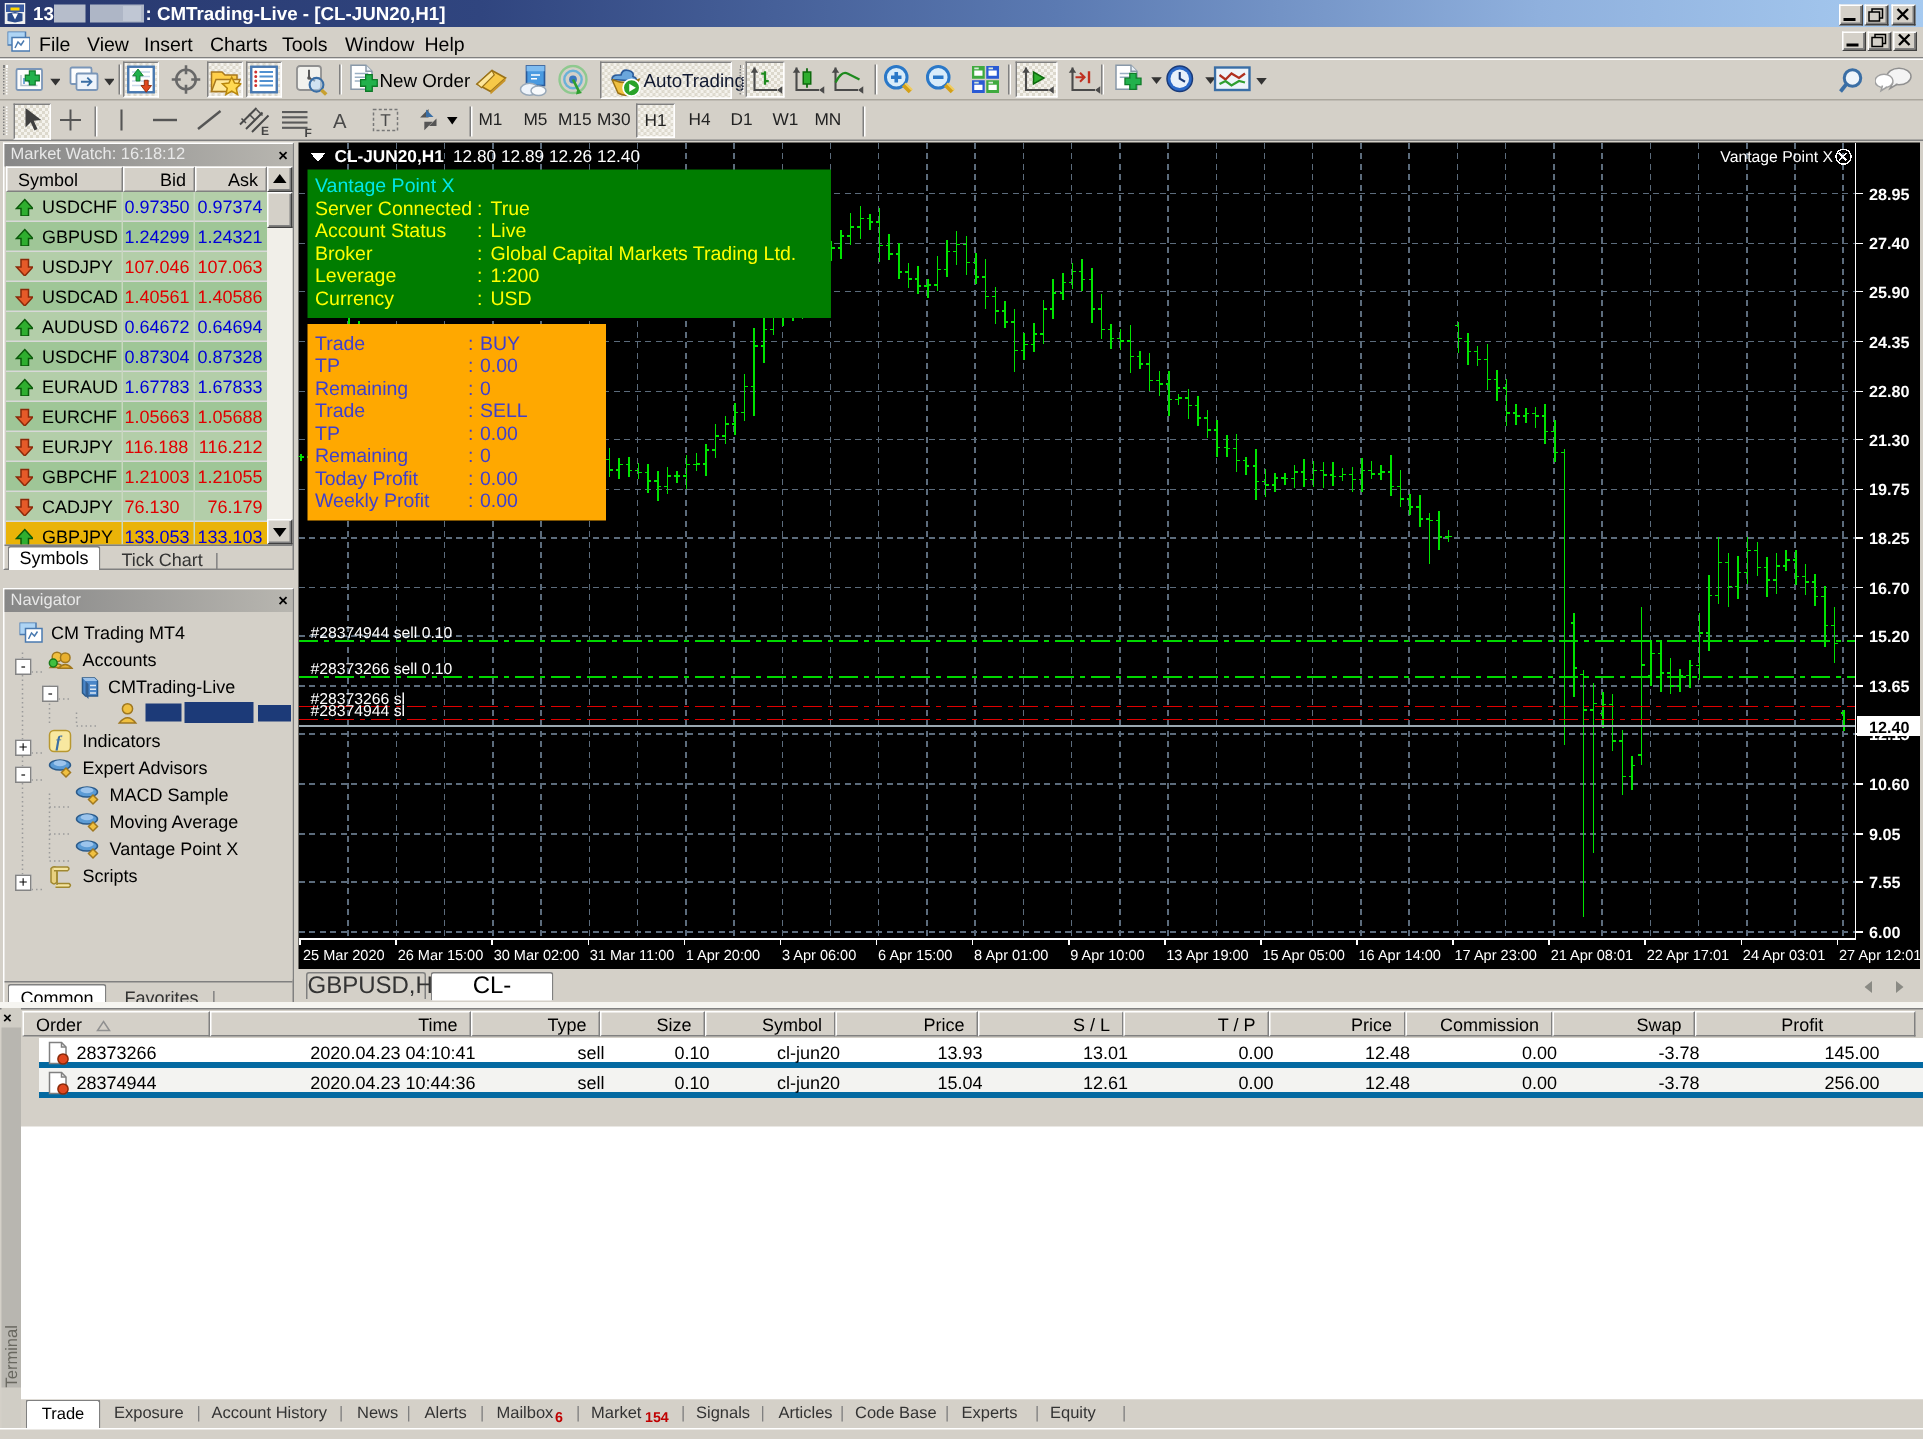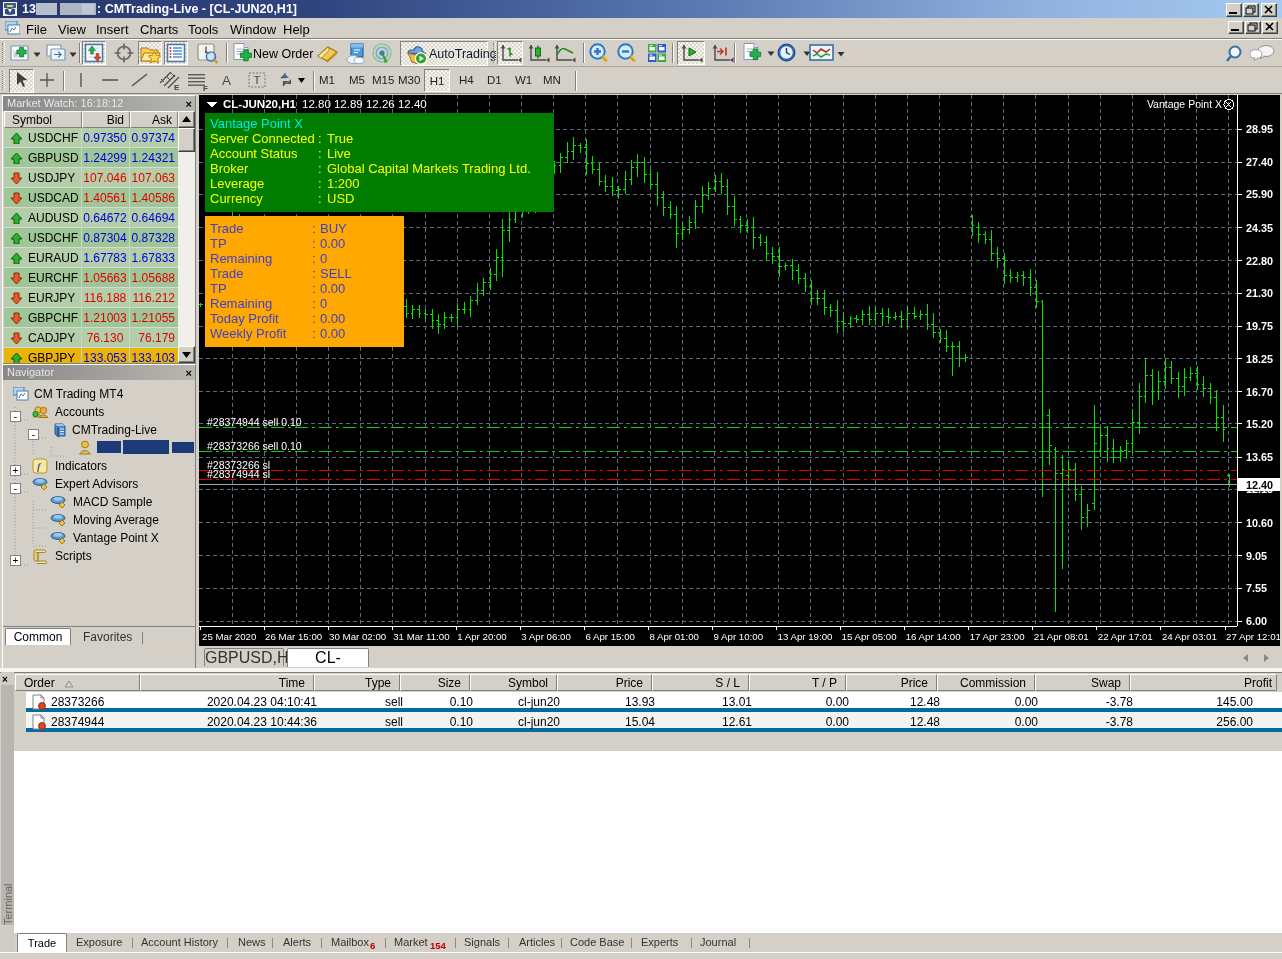--- a/index.html
+++ b/index.html
@@ -12,21 +12,21 @@
 .tbtn{position:absolute;width:24px;height:22px}
 .pressed{background:#e3e1da;border:1px solid;border-color:#808080 #fff #fff #808080}
 .chk{background-color:#f4f2ec;background-image:linear-gradient(45deg,#dcd8cc 25%,transparent 25%,transparent 75%,#dcd8cc 75%),linear-gradient(45deg,#dcd8cc 25%,transparent 25%,transparent 75%,#dcd8cc 75%);background-size:4px 4px;background-position:0 0,2px 2px}
 .sep{position:absolute;width:2px;top:3px;height:20px;border-left:1px solid #808080;border-right:1px solid #fff}
 .panel{position:absolute;left:2px;background:#d4d0c8;border:1px solid #808080;border-top:1px solid #fff;border-left:1px solid #fff}
 .ptitle{position:absolute;left:0;top:0;right:0;height:15px;background:linear-gradient(to right,#878787,#b8b6b0);color:#e8e8e8;font-size:11px;padding-left:4px;line-height:15px}
 .ptitle .x{position:absolute;right:3px;top:1px;color:#000;font-size:11px;font-weight:bold}
 .mwhead{position:absolute;font-size:12px;background:#d4d0c8;border:1px solid;border-color:#fff #808080 #808080 #fff;line-height:16px}
 .mwrow{position:absolute;left:1px;width:174px;height:20px;font-size:12px}
 .mwrow .sym{position:absolute;left:24px;top:3px;color:#000}
-.mwrow .bid{position:absolute;left:79px;width:44px;top:3px;text-align:center}
+.mwrow .bid{position:absolute;left:79px;width:44px;top:3px;text-align:left}
 .mwrow .ask{position:absolute;left:127px;width:44px;top:3px;text-align:right}
 .up{color:#0000d8}.dn{color:#e00000}
 .arr{position:absolute;left:6px;top:4px;width:12px;height:12px}
 .tabrow{position:absolute;font-size:12px;color:#333}
 .tab-active{position:absolute;background:#fff;border:1px solid #808080;border-bottom:none;border-radius:2px 2px 0 0;color:#000;text-align:center}
 .tree{position:absolute;font-size:12px;color:#000;background:#d4d0c8}
 .titem{position:absolute;height:18px;line-height:18px}
 .pm{position:absolute;width:11px;height:11px;background:#fff;border:1px solid #848484;font-size:10px;line-height:9px;text-align:center;color:#000}
 .chart{position:absolute;left:199px;top:95px;width:1081px;height:551px;background:#000}
 .gbox{position:absolute;left:6px;top:18px;width:349px;height:99px;background:#007d00;font-size:13px;color:#ffff00}
@@ -444,21 +444,21 @@
           <path d="M7.5 11 L12 5 L3 5 Z" fill="#000"></path>
         </svg></div>
 </div>
 <div class="tabrow" style="left:0;top:267px;width:192px;height:17px;border-top:1px solid #808080">
 <div class="tab-active" style="left:2px;top:0px;width:62px;height:16px;line-height:15px">Symbols</div>
 <span style="position:absolute;left:78px;top:2px">Tick Chart</span>
       <span style="position:absolute;left:140px;top:2px;color:#808080">|</span>
 </div>
 </div>
 
-<div class="panel" style="top:364px;width:194px;height:335px">
+<div class="panel" style="top:392px;width:194px;height:335px">
 <div class="ptitle">Navigator<span class="x">×</span></div>
 <div class="tree" style="left:1px;top:15px;width:191px;height:245px">
 <svg class="abs" style="left:0;top:0" width="191" height="245">
 <g stroke="#9a9a9a" stroke-dasharray="1,2">
 <line x1="11" y1="27" x2="11" y2="185"></line>
 <line x1="11" y1="40" x2="24" y2="40"></line>
 <line x1="29" y1="49" x2="29" y2="76"></line>
 <line x1="29" y1="58" x2="42" y2="58"></line>
 <line x1="47" y1="67" x2="47" y2="76"></line>
 <line x1="47" y1="76" x2="60" y2="76"></line>
@@ -1242,21 +1242,21 @@
 <div class="thc" style="left:126px;width:174px;text-align:right;padding-right:8px;">Time</div>
 <div class="thc" style="left:300px;width:86px;text-align:right;padding-right:8px;">Type</div>
 <div class="thc" style="left:386px;width:70px;text-align:right;padding-right:8px;">Size</div>
 <div class="thc" style="left:456px;width:87px;text-align:right;padding-right:8px;">Symbol</div>
 <div class="thc" style="left:543px;width:95px;text-align:right;padding-right:8px;">Price</div>
 <div class="thc" style="left:638px;width:97px;text-align:right;padding-right:8px;">S / L</div>
 <div class="thc" style="left:735px;width:97px;text-align:right;padding-right:8px;">T / P</div>
 <div class="thc" style="left:832px;width:91px;text-align:right;padding-right:8px;">Price</div>
 <div class="thc" style="left:923px;width:98px;text-align:right;padding-right:8px;">Commission</div>
 <div class="thc" style="left:1021px;width:95px;text-align:right;padding-right:8px;">Swap</div>
-<div class="thc" style="left:1116px;width:147px;text-align:right;padding-right:4px;">Profit</div>
+<div class="thc" style="left:1116px;width:147px;text-align:center;padding-right:4px;">Profit</div>
 </div>
 <div class="trow" style="top:19px;background:#ffffff">
       <svg style="position:absolute;left:5px;top:2px" width="15" height="16">
         <path d="M2 1 h8 l3 3 v11 h-11 z" fill="#fff" stroke="#808080"></path>
         <path d="M10 1 v3 h3" fill="none" stroke="#808080"></path>
         <circle cx="11" cy="12" r="3.4" fill="#e04820" stroke="#8a2a0a"></circle>
       </svg>
       <span class="trc" style="left:25px">28373266</span>
       <span class="trc r" style="left:126px;width:165px">2020.04.23 04:10:41</span>
       <span class="trc r" style="left:300px;width:77px">sell</span>
@@ -1308,21 +1308,21 @@
 <span class="btab" style="left:62px;top:3px">Exposure</span>
 <span class="btab" style="left:127px;top:3px">Account History</span>
 <span class="btab" style="left:224px;top:3px">News</span>
 <span class="btab" style="left:269px;top:3px">Alerts</span>
 <span class="btab" style="left:317px;top:3px">Mailbox</span>
 <span class="btab" style="left:380px;top:3px">Market</span>
 <span class="btab" style="left:450px;top:3px">Signals</span>
 <span class="btab" style="left:505px;top:3px">Articles</span>
 <span class="btab" style="left:556px;top:3px">Code Base</span>
 <span class="btab" style="left:627px;top:3px">Experts</span>
-<span class="btab" style="left:686px;top:3px">Journal</span>
+<span class="btab" style="left:686px;top:3px">Equity</span>
 <span class="btab" style="left:356px;top:7px;color:#c00000;font-size:9.5px;font-weight:bold">6</span>
 <span class="btab" style="left:416px;top:7px;color:#c00000;font-size:9.5px;font-weight:bold">154</span>
 </div>
 </div>
 <div class="vtext"></div>
 <div class="vstrip"></div>
 <div class="vtext" style="background:none">
 <span style="position:absolute;left:1px;top:2px;font-size:10px;font-weight:bold">×</span>
 <span style="position:absolute;left:1px;top:173px;width:12px;height:80px;font-size:11px;color:#68675f;writing-mode:vertical-rl;transform:rotate(180deg)">Terminal</span>
 </div>

